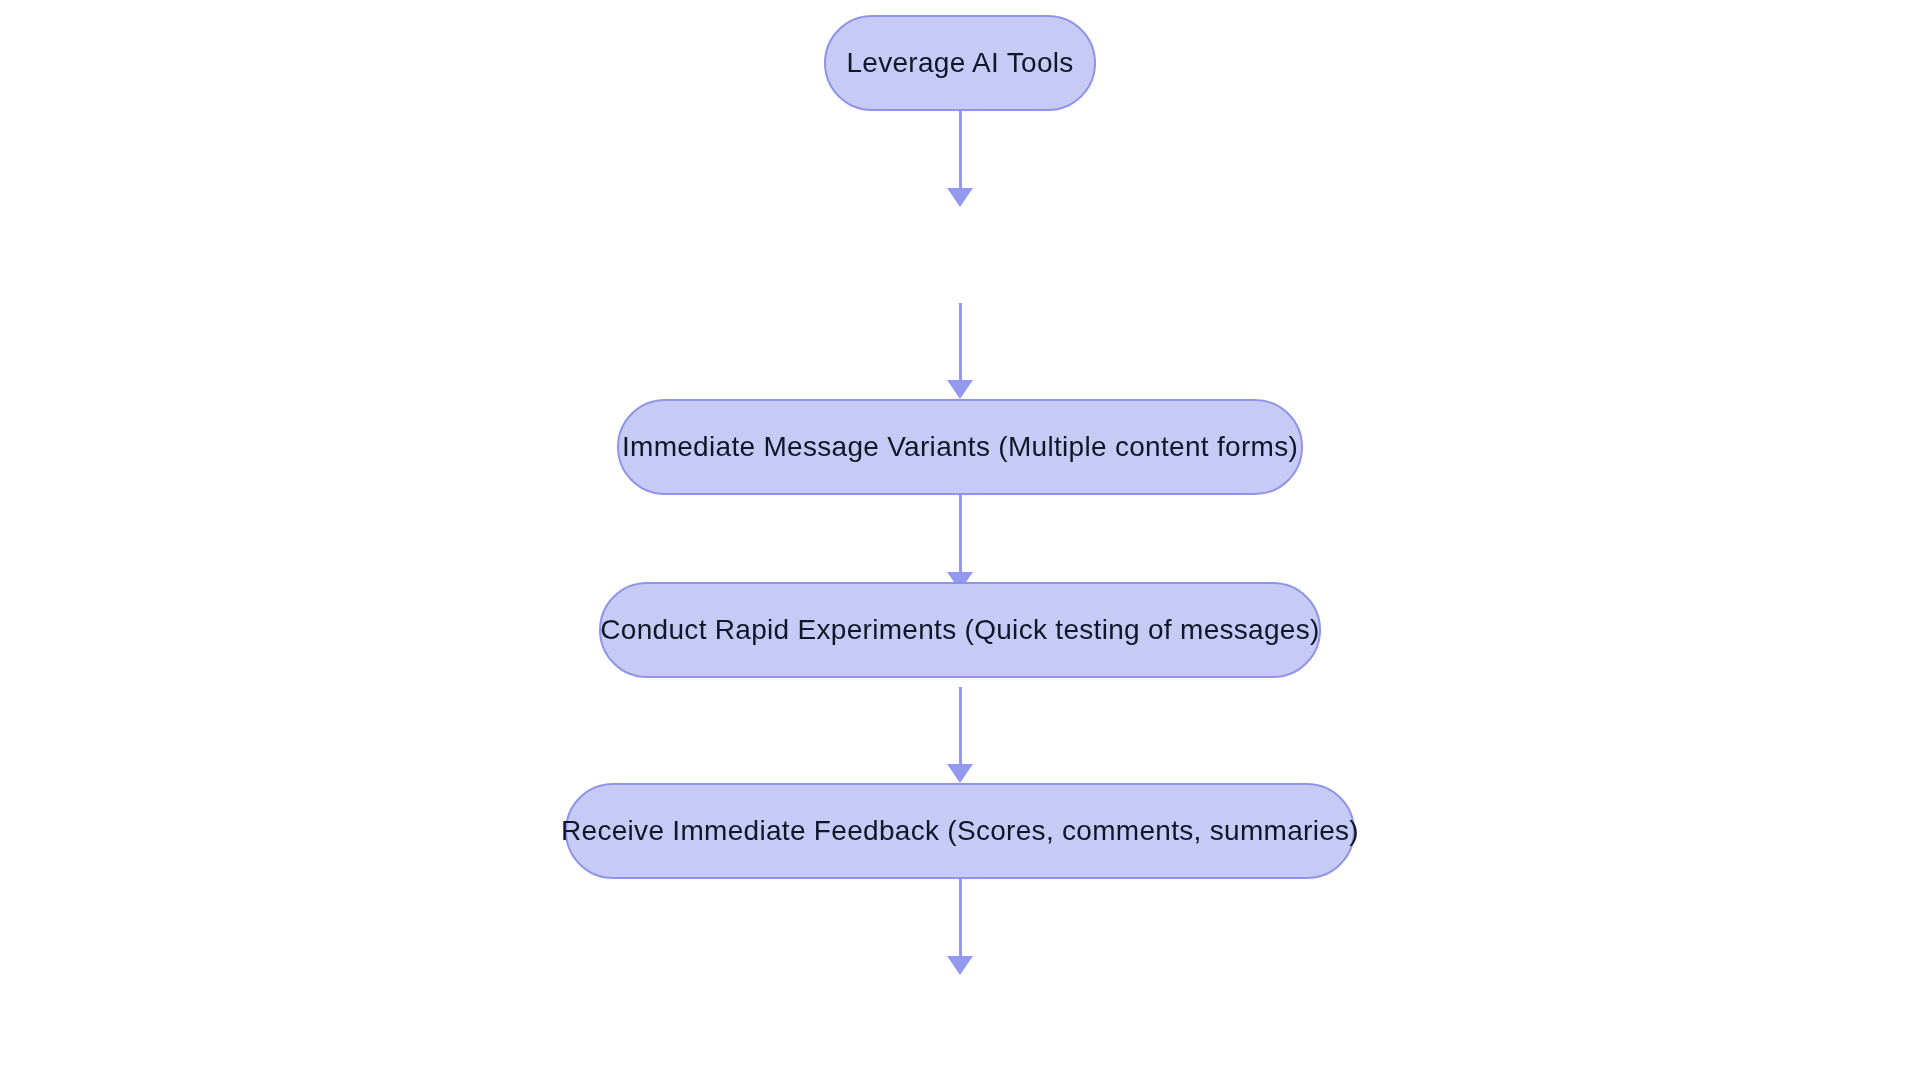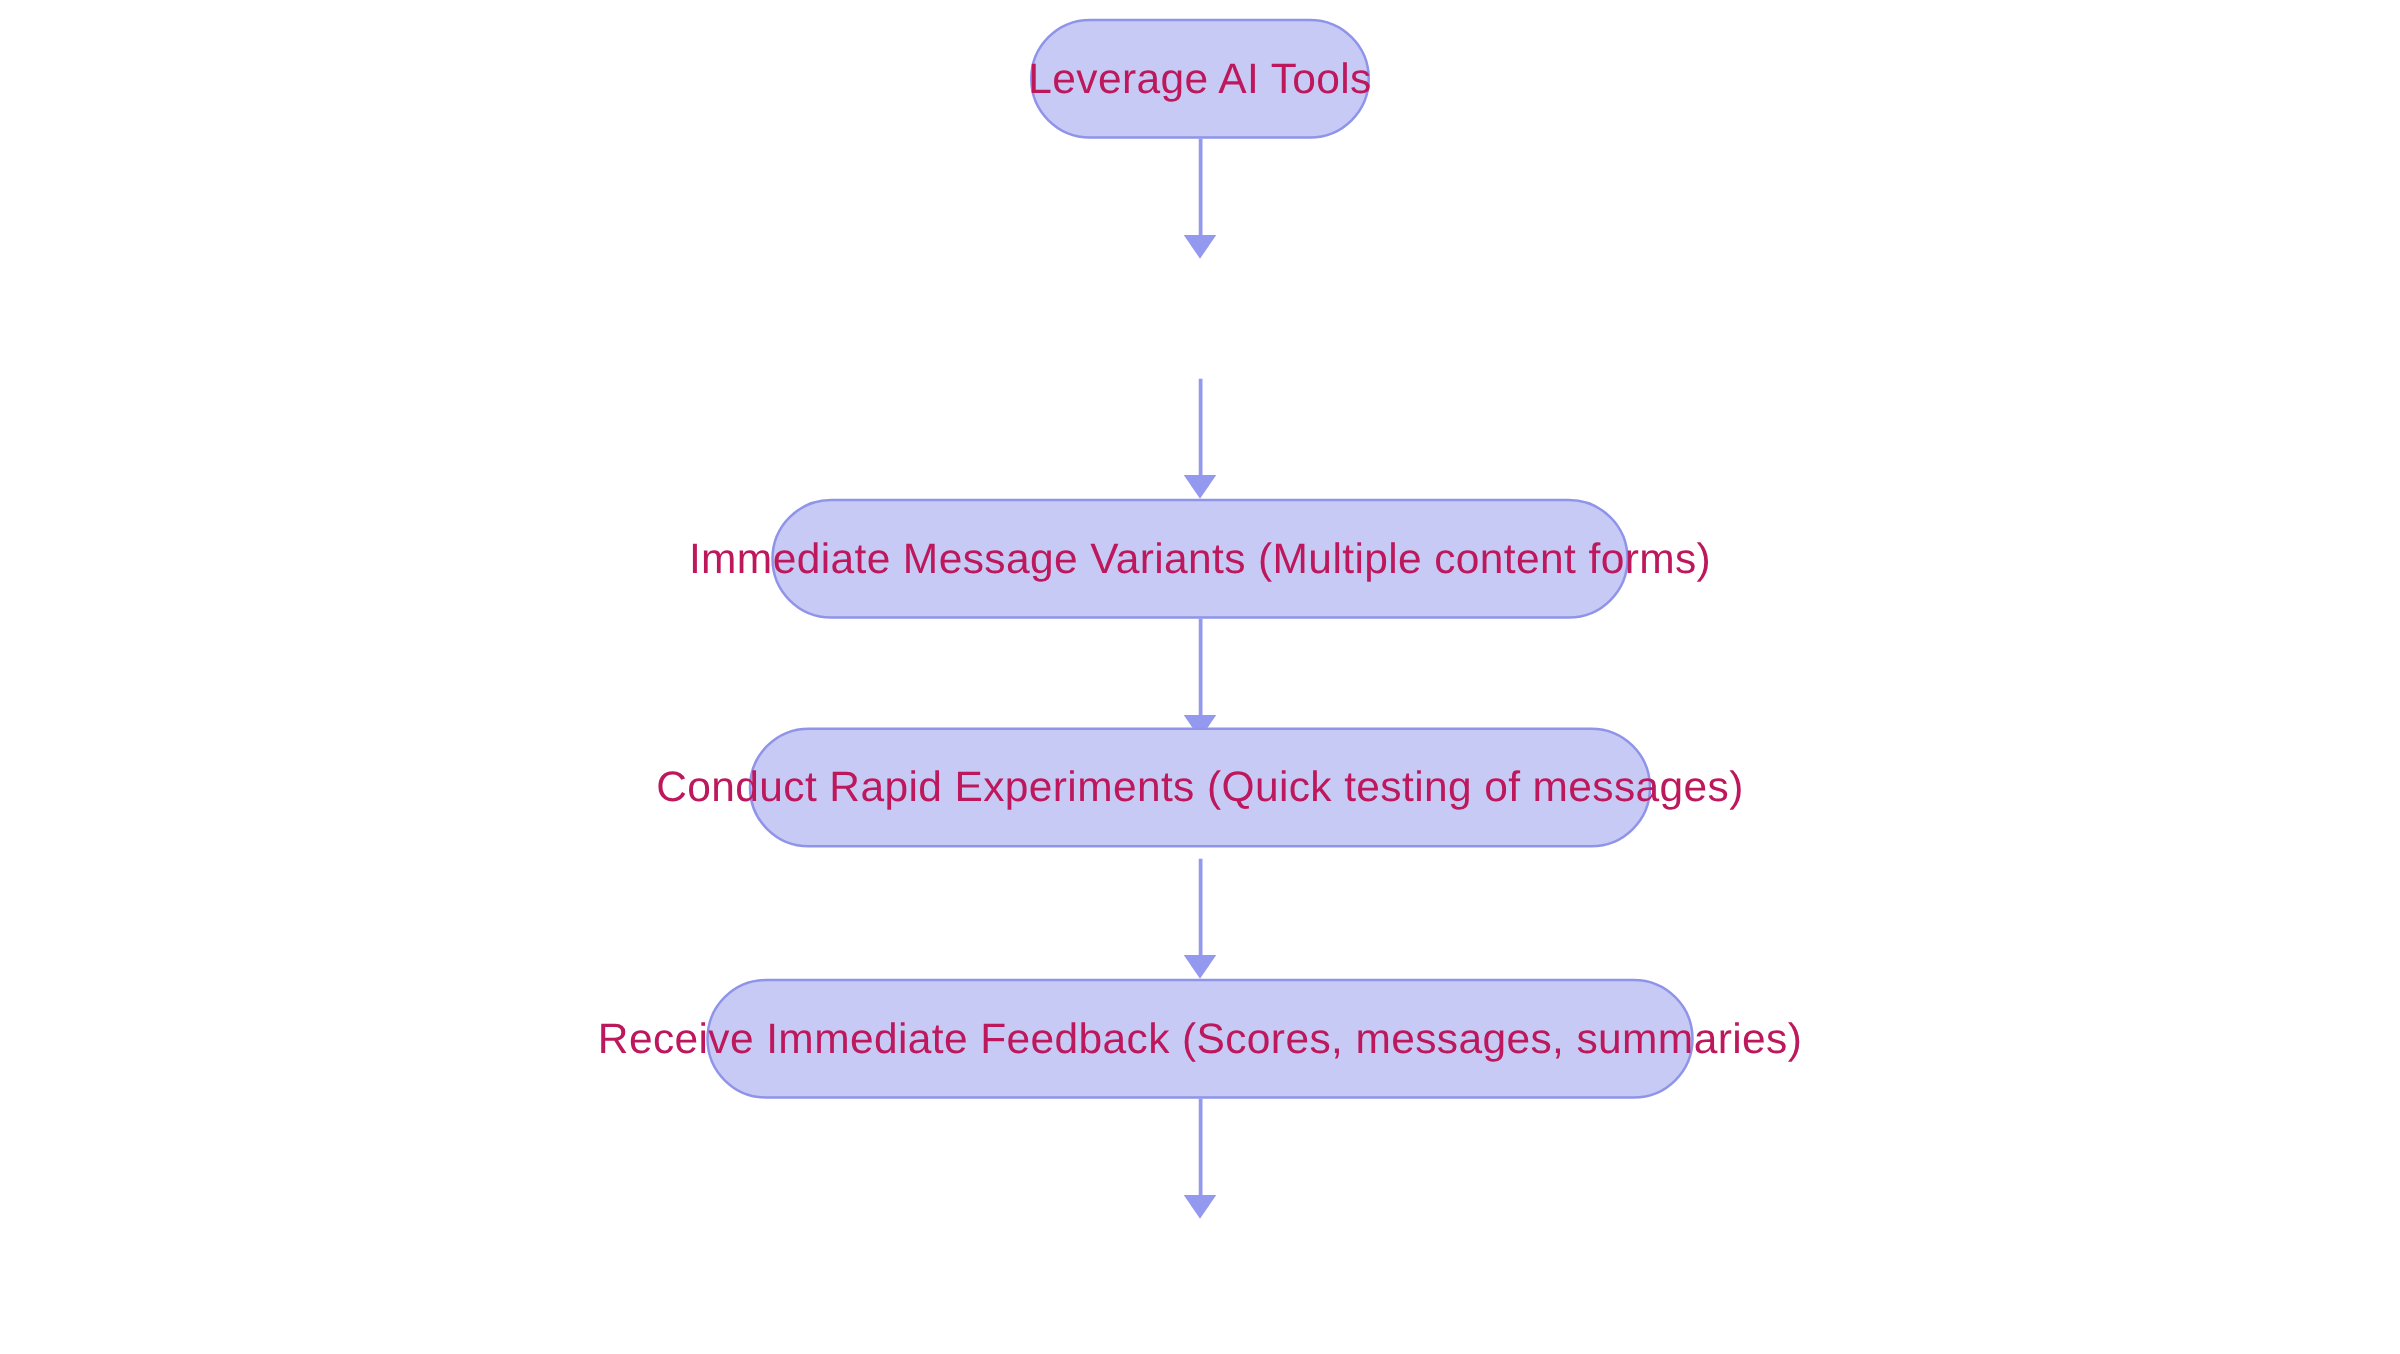--- a/index.html
+++ b/index.html
@@ -20,22 +20,22 @@
     height: 96px;
     border: 2px solid #8f94e9;
     background: #c8caf6;
     border-radius: 48px;
     box-sizing: border-box;
     display: flex;
     align-items: center;
     justify-content: center;
   }
   .node-label {
-    color: #be185d;
-    font-size: 34px;
+    color: #0f172a;
+    font-size: 28px;
     letter-spacing: 0.3px;
     white-space: nowrap;
     text-align: right;
   }
   
   .n1 { top: 15px;  left: 824px; width: 272px; }
   .n2 { top: 207px; left: 651px; width: 618px; }
   .n3 { top: 399px; left: 617px; width: 686px; }
   .n4 { top: 582px; left: 599px; width: 722px; }
   .n5 { top: 783px; left: 565px; width: 790px; }
@@ -100,21 +100,21 @@
   <div class="node n4">
     <span class="node-label">Conduct Rapid Experiments (Quick testing of messages)</span>
   </div>
 
   <div class="arrow a4">
     <div class="arrow-line"></div>
     <div class="arrow-head"></div>
   </div>
 
   <div class="node n5">
-    <span class="node-label">Receive Immediate Feedback (Scores, messages, summaries)</span>
+    <span class="node-label">Receive Immediate Feedback (Scores, comments, summaries)</span>
   </div>
 
   <div class="arrow a5">
     <div class="arrow-line"></div>
     <div class="arrow-head"></div>
   </div>
 
 
 </div>
 

